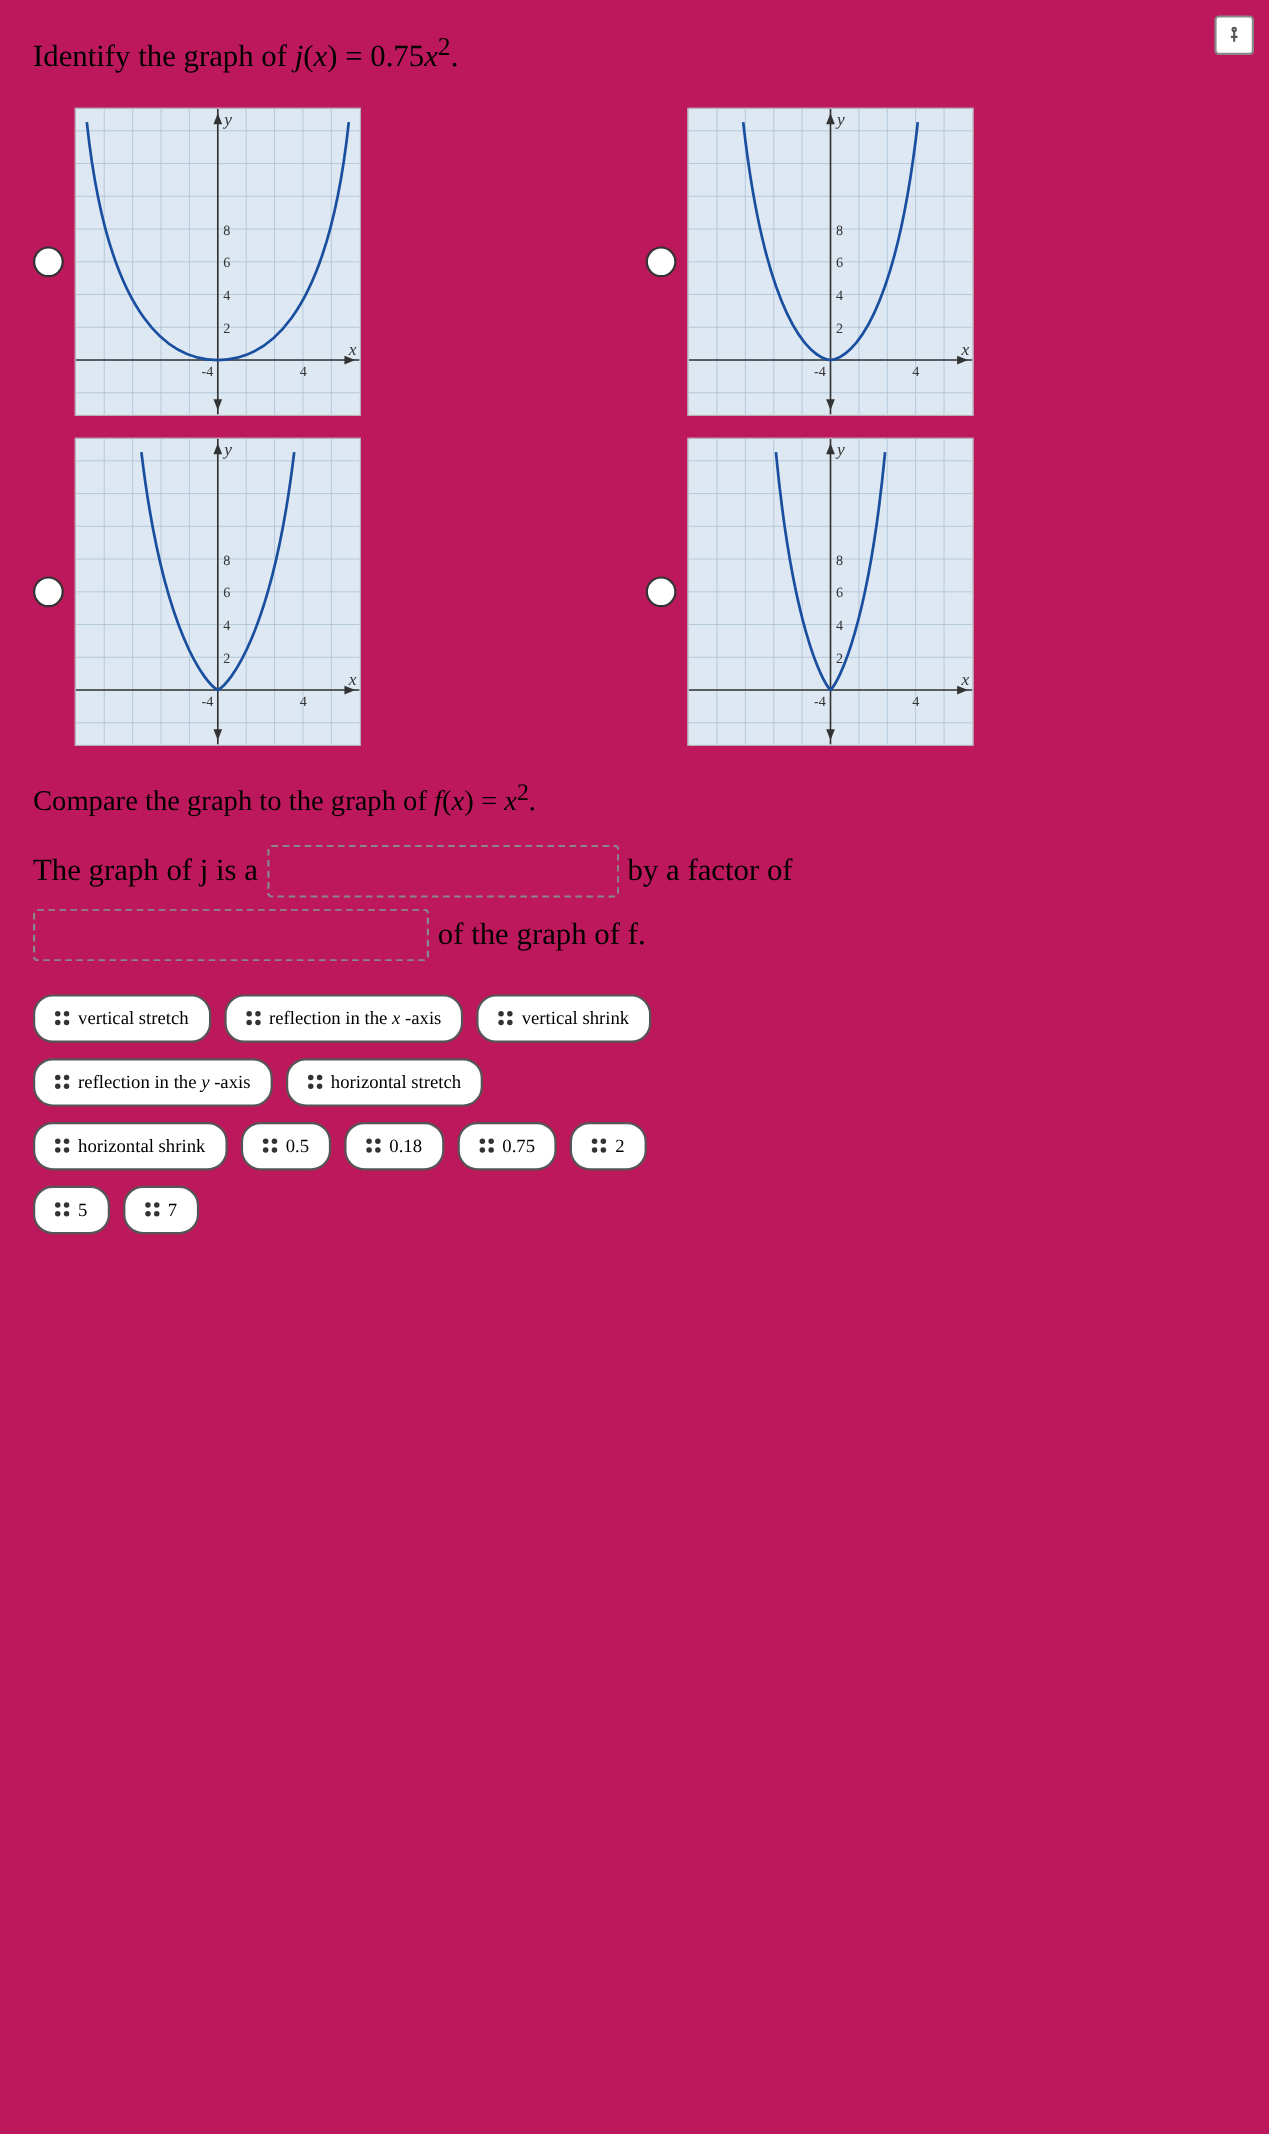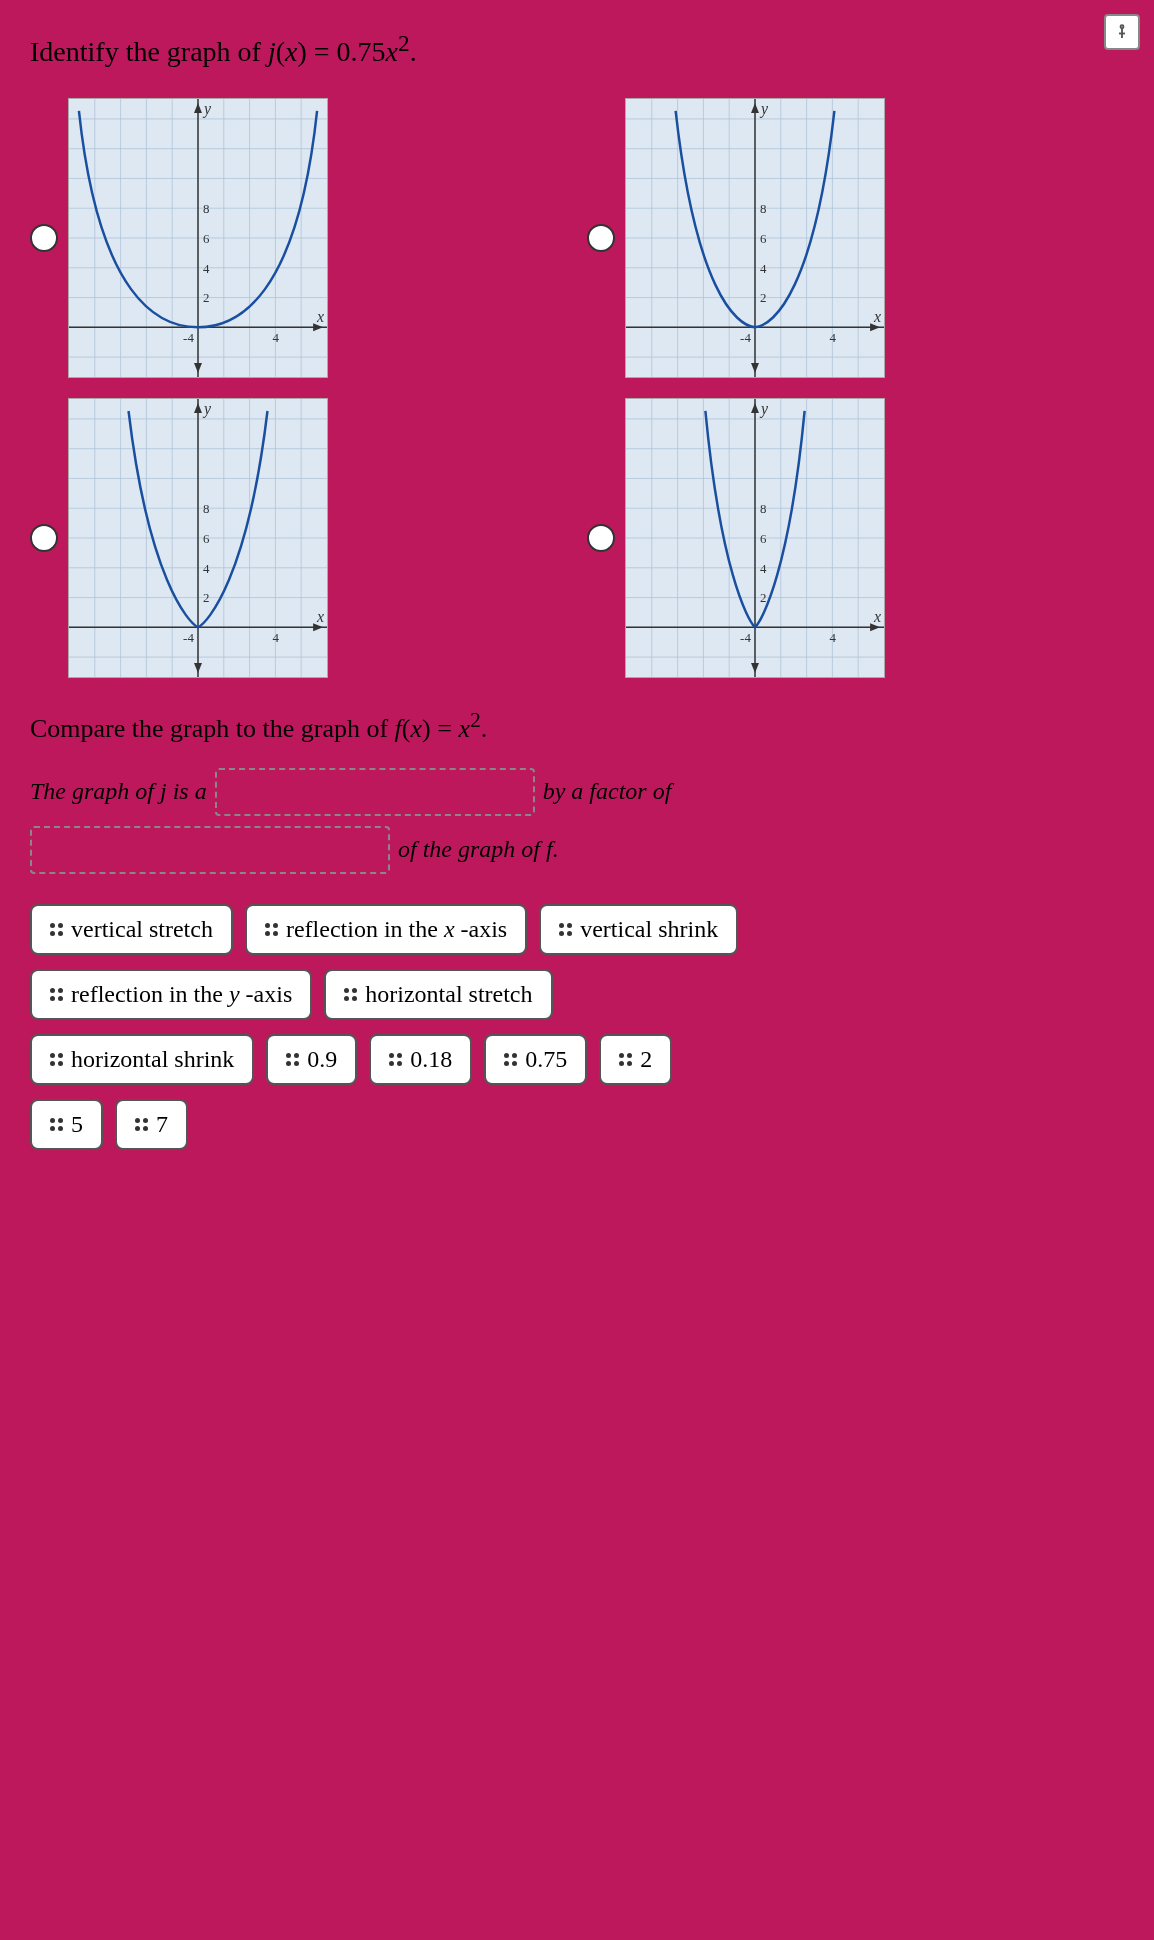--- a/index.html
+++ b/index.html
@@ -55,23 +55,22 @@
       width: 100%;
       height: 100%;
     }
     .compare-text {
       font-size: 26px;
       margin-bottom: 24px;
       font-family: Georgia, serif;
     }
     .fill-in-section {
       margin-bottom: 30px;
-      font-size: 24px;
+      font-size: 28px;
       font-family: Georgia, serif;
-      font-style: italic;
     }
     .fill-row {
       display: flex;
       align-items: center;
       flex-wrap: wrap;
       margin-bottom: 10px;
       gap: 8px;
     }
     .dashed-box {
       border: 2px dashed #888;
@@ -93,23 +92,23 @@
       flex-wrap: wrap;
       gap: 12px;
       margin-bottom: 14px;
       justify-content: flex-start;
     }
     .chip {
       display: inline-flex;
       align-items: center;
       gap: 8px;
       border: 2px solid #555;
-      border-radius: 8px;
+      border-radius: 18px;
       padding: 10px 18px;
-      font-size: 24px;
+      font-size: 17px;
       font-family: Georgia, serif;
       background: white;
       cursor: pointer;
     }
     .chip-dots {
       display: inline-flex;
       flex-direction: column;
       gap: 3px;
     }
     .chip-dots span {
@@ -418,21 +417,21 @@
           <span></span>
             <span></span>
         </div>
         <span>horizontal shrink</span>
       </div>
       <div class="chip">
         <div class="chip-dots">
           <span></span>
             <span></span>
         </div>
-        <span>0.9</span>
+        <span>0.5</span>
       </div>
       <div class="chip">
         <div class="chip-dots">
           <span></span>
             <span></span>
         </div>
         <span>0.18</span>
       </div>
       <div class="chip">
         <div class="chip-dots">

